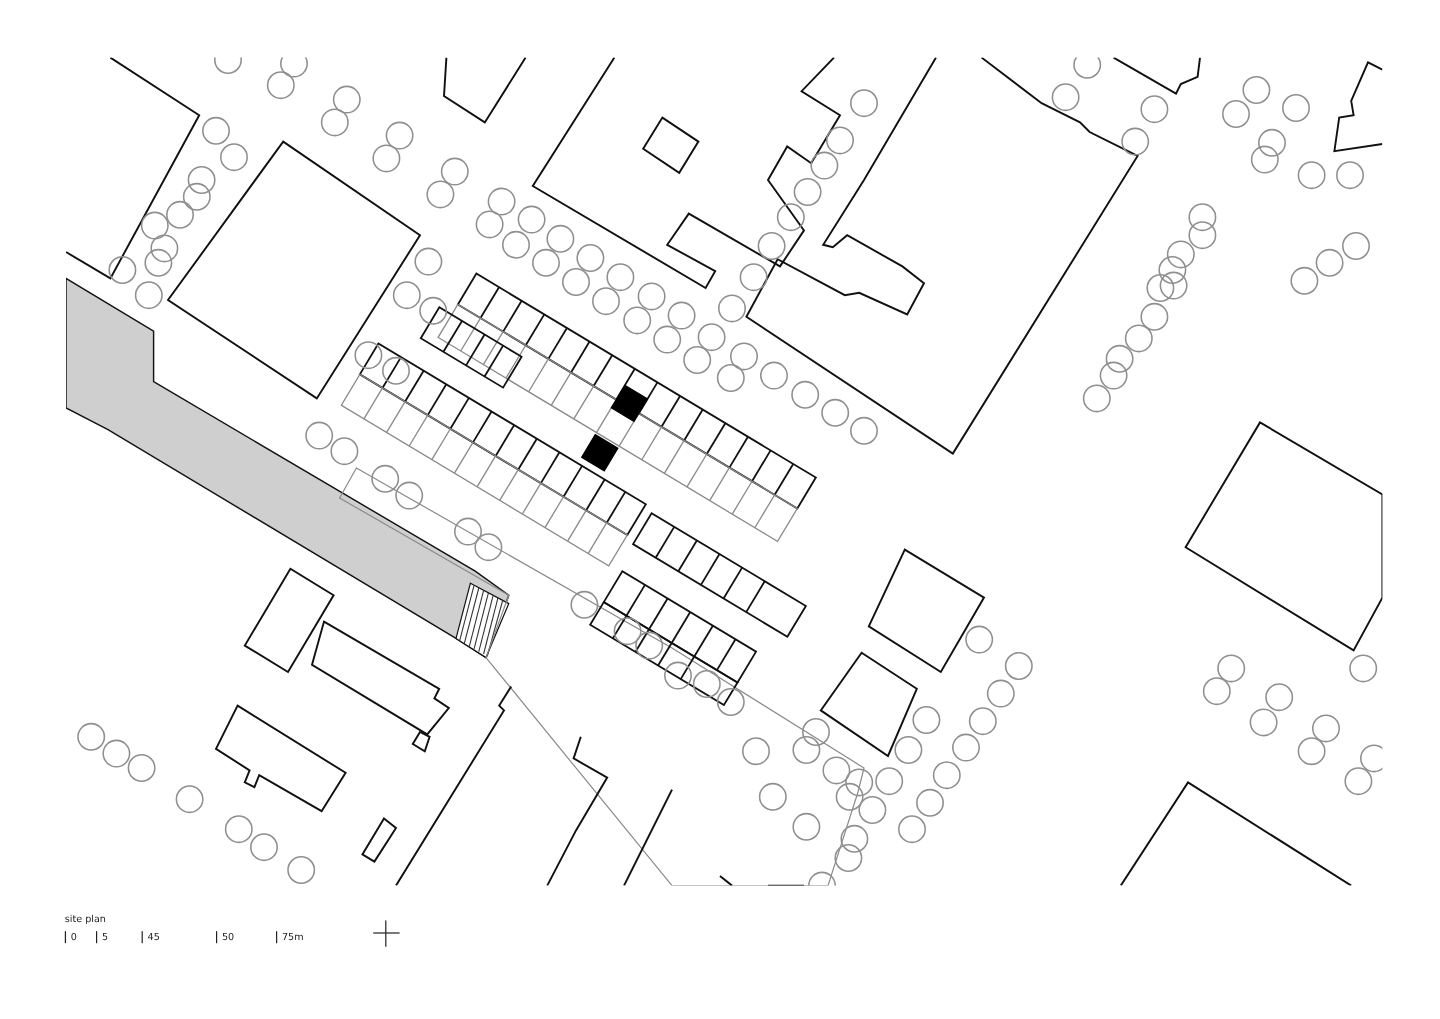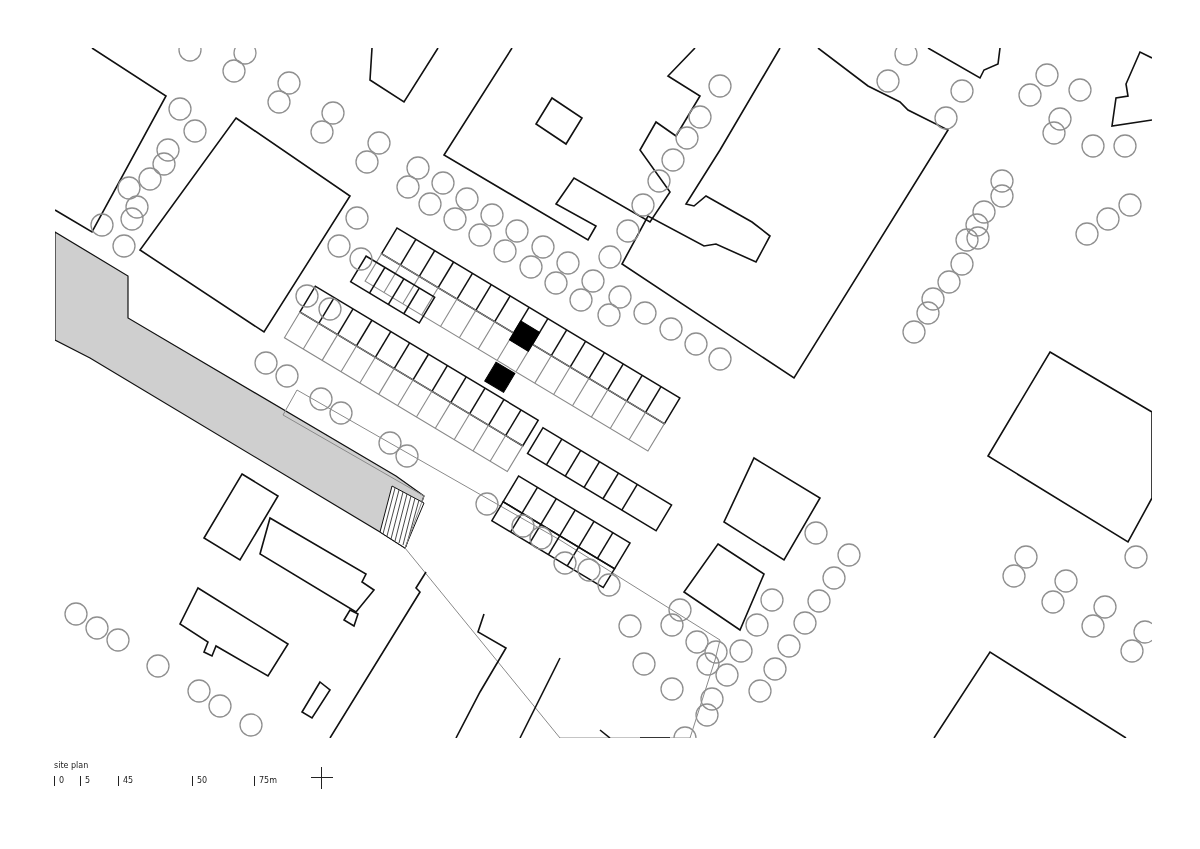--- a/index.html
+++ b/index.html
@@ -308,16 +308,16 @@
       <circle class="tree" cx="1132" cy="651" r="11"></circle>
     </g>
   </g>
 </svg>
 
 <div class="legend">
   <div class="legend-title">site plan</div>
   <span class="scale-tick" style="left:0px">0</span>
   <span class="scale-tick" style="left:26px">5</span>
   <span class="scale-tick" style="left:64px">45</span>
-  <span class="scale-tick" style="left:138px">50</span>
-  <span class="scale-tick" style="left:200px">75m</span>
+  <span class="scale-tick" style="left:126px">50</span>
+  <span class="scale-tick" style="left:176px">75m</span>
 </div>
 <div class="north"></div>
 
 </body></html>

